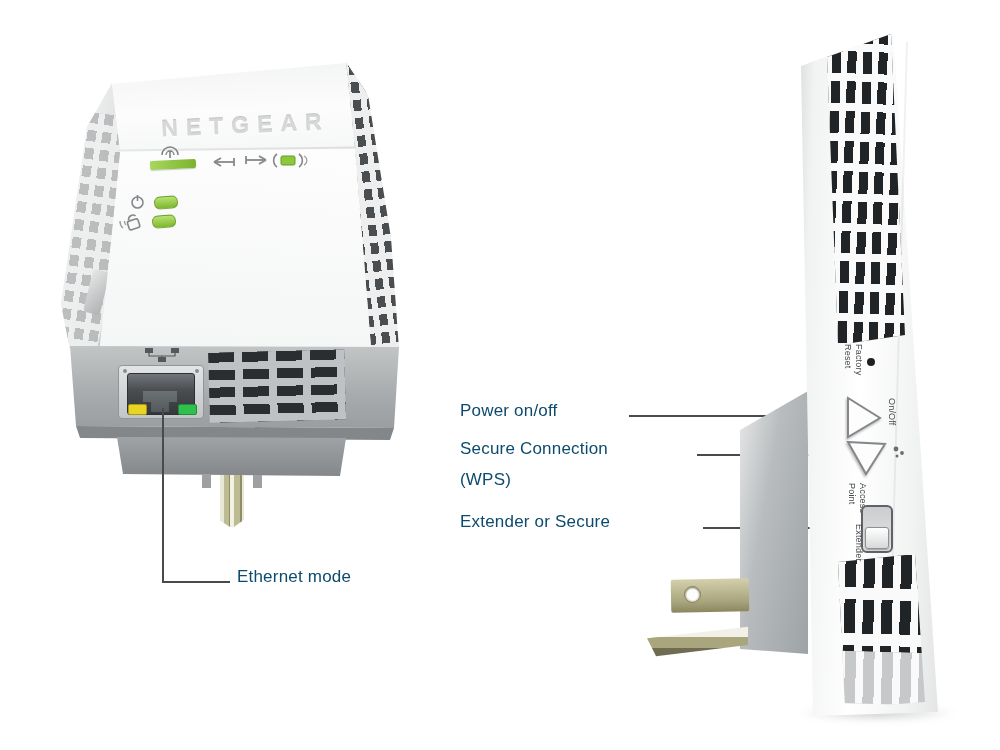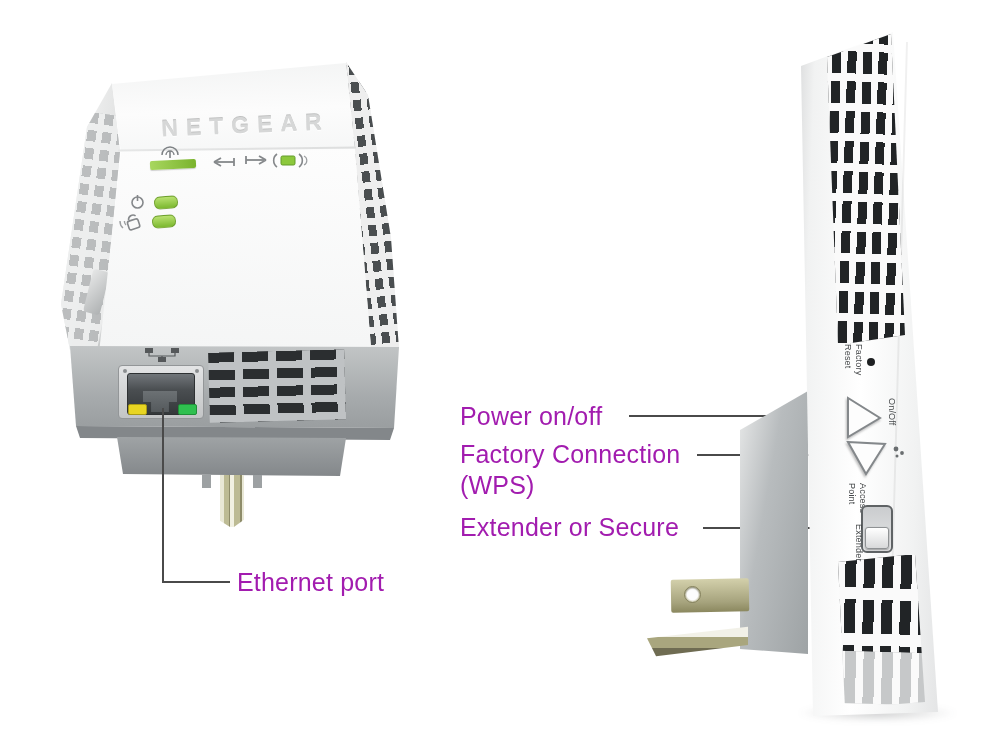--- a/index.html
+++ b/index.html
@@ -1,21 +1,21 @@
 <!DOCTYPE html>
 <html><head>
 <meta charset="utf-8">
 <style>
   html,body{margin:0;padding:0;background:#fff;}
   #stage{position:relative;width:1000px;height:750px;background:#ffffff;overflow:hidden;
          font-family:"Liberation Sans", sans-serif;}
   .abs{position:absolute;}
 
   
-  .callout{color:#a21caf;font-size:25px;line-height:1.2;letter-spacing:.2px;}
+  .callout{color:#0c4a6e;font-size:17px;line-height:1.2;letter-spacing:.2px;}
   .lead{background:#4a4a4a;height:1.6px;}
   .leadv{background:#4a4a4a;width:1.6px;}
 
   
   .fd-left-panel{left:56px;top:78px;width:72px;height:282px;
     clip-path:polygon(56px 5px,64px 74px,44px 276px,14px 272px,5px 226px,31px 49px);
     background:linear-gradient(100deg,#fdfdfd,#e3e4e4 55%,#d2d3d3);}
   .fd-left-vents{left:-14px;top:36px;width:110px;height:260px;transform:rotate(8deg);
     background-image:
       repeating-linear-gradient(90deg,transparent 0 9px,#eeefef 9px 15px),
@@ -203,26 +203,26 @@
   <div class="abs eth-led-g"></div>
   <div class="abs fd-base-vents"></div>
 
   <div class="abs fd-plug-housing"></div>
   <div class="abs fd-prong-tab" style="left:202px"></div>
   <div class="abs fd-prong-tab" style="left:253px"></div>
   <div class="abs fd-prongs"></div>
 
   <div class="abs leadv" style="left:162px;top:408px;height:174px"></div>
   <div class="abs lead" style="left:162px;top:581px;width:68px"></div>
-  <div class="abs callout" style="left:237px;top:567px">Ethernet port</div>
+  <div class="abs callout" style="left:237px;top:567px">Ethernet mode</div>
 
   <div class="abs callout" style="left:460px;top:401px">Power on/off</div>
   <div class="abs lead" style="left:629px;top:415px;width:217px"></div>
 
-  <div class="abs callout" style="left:460px;top:439px">Factory Connection</div>
+  <div class="abs callout" style="left:460px;top:439px">Secure Connection</div>
   <div class="abs callout" style="left:460px;top:470px">(WPS)</div>
   <div class="abs lead" style="left:697px;top:454px;width:150px"></div>
 
   <div class="abs callout" style="left:460px;top:512px">Extender or Secure</div>
   <div class="abs lead" style="left:703px;top:527px;width:152px"></div>
 
   <div class="abs sd-shadow"></div>
   <div class="abs sd-plugblock"></div>
   <div class="abs sd-prong-top"></div>
   <div class="abs sd-prong-hole"></div>

